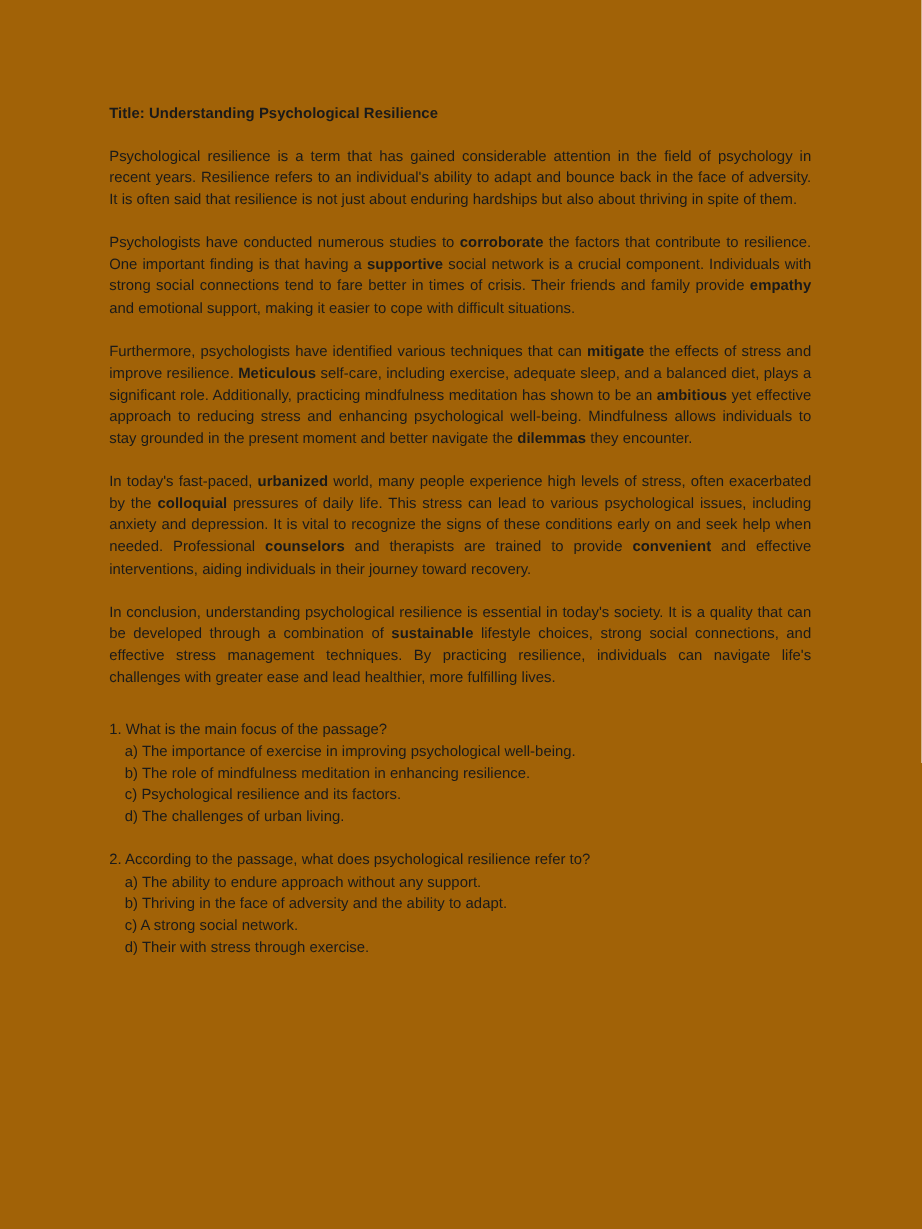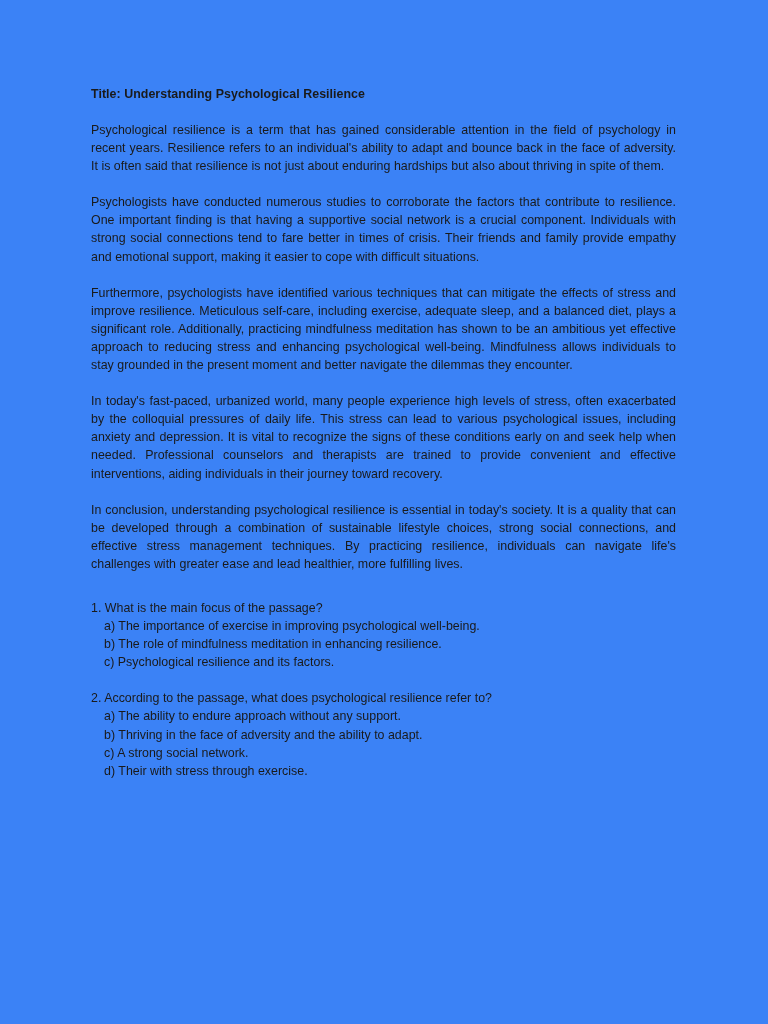--- a/index.html
+++ b/index.html
@@ -11,21 +11,21 @@
   body {
     width: 768px;
     height: 1024px;
     font-family: "Liberation Sans", sans-serif;
     color: #1a1a1a;
     -webkit-font-smoothing: antialiased;
   }
   .page {
     width: 768px;
     height: 1024px;
-    background: #3b82f6;
+    background: #a16207;
     box-sizing: border-box;
     padding: 85px 92px 0 91px;
     position: relative;
   }
   .doc-title {
     font-size: 12.4px;
     line-height: 18px;
     font-weight: bold;
     margin: 0 0 18px 0;
     letter-spacing: 0.05px;
@@ -35,21 +35,21 @@
     line-height: 18.1px;
     text-align: justify;
     text-justify: inter-word;
     margin: 0 0 18px 0;
     letter-spacing: 0.02px;
   }
   .para:last-of-type {
     margin-bottom: 11px;
   }
   .para b {
-    font-weight: normal;
+    font-weight: bold;
   }
   .questions {
     margin-top: 26px;
   }
   .question-block {
     margin-bottom: 18px;
   }
   .question-block:last-child {
     margin-bottom: 0;
   }
@@ -86,20 +86,21 @@
       <p class="para"><span>In conclusion, understanding psychological resilience is essential in today's society. It is a quality that can be developed through a combination of </span><b>sustainable</b><span> lifestyle choices, strong social connections, and effective stress management techniques. By practicing resilience, individuals can navigate life's challenges with greater ease and lead healthier, more fulfilling lives.</span></p>
     </div>
 
   <div class="questions" id="questions-section">
       <div class="question-block">
         <p class="question-text">1. What is the main focus of the passage?</p>
         <ul class="option-list">
           <li class="option-item">a) The importance of exercise in improving psychological well-being.</li>
           <li class="option-item">b) The role of mindfulness meditation in enhancing resilience.</li>
           <li class="option-item">c) Psychological resilience and its factors.</li>
+          <li class="option-item">d) The challenges of urban living.</li>
         </ul>
       </div>
       <div class="question-block">
         <p class="question-text">2. According to the passage, what does psychological resilience refer to?</p>
         <ul class="option-list">
           <li class="option-item">a) The ability to endure approach without any support.</li>
           <li class="option-item">b) Thriving in the face of adversity and the ability to adapt.</li>
           <li class="option-item">c) A strong social network.</li>
           <li class="option-item">d) Their with stress through exercise.</li>
         </ul>

